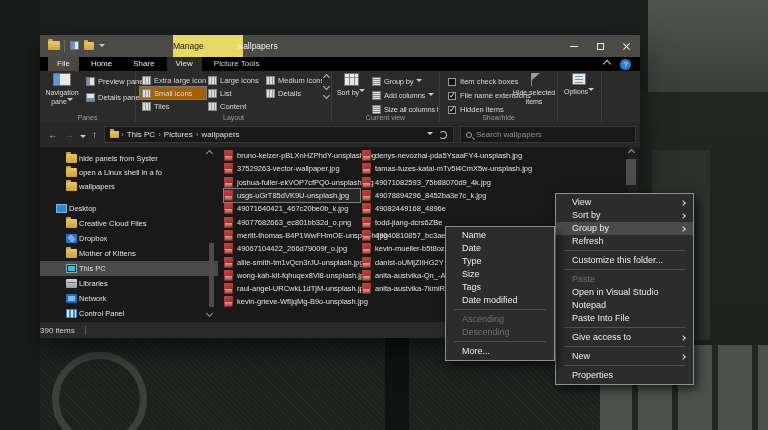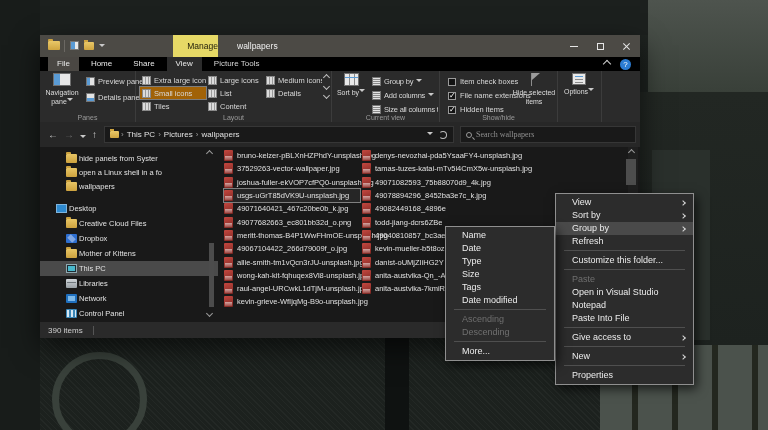--- a/index.html
+++ b/index.html
@@ -29,22 +29,22 @@
   #titlebar{position:absolute;left:0;top:0;right:0;height:22px;background:#4c4a45}
   .tfold{position:absolute;left:8px;top:6px;width:12px;height:9px;background:linear-gradient(180deg,#e9c868,#cfa540);border-radius:1px}
   .tfold::before{content:"";position:absolute;top:-2px;left:0;width:5px;height:2px;background:#cfa540;border-radius:1px 1px 0 0}
   .qdiv{position:absolute;left:24px;top:5px;width:1px;height:12px;background:#6b6863}
   .qprops{position:absolute;left:30px;top:6px;width:9px;height:9px;background:#e8e8e8;border:1px solid #777}
   .qprops::before{content:"";position:absolute;left:0;top:0;width:4px;height:7px;background:#5a9bd5}
   .qfold{position:absolute;left:44px;top:7px;width:10px;height:8px;background:linear-gradient(180deg,#e9c868,#cfa540);border-radius:1px}
   .qfold::before{content:"";position:absolute;top:-2px;left:0;width:4px;height:2px;background:#cfa540}
   .qcaret{position:absolute;left:59px;top:9px}
   .caret{display:inline-block;width:0;height:0;border:3px solid transparent;border-top-color:#c9c9c9}
-  #manage-tab{position:absolute;left:133px;top:0;width:45px;height:22px;background:#e6d966;color:#23210a;
-    font-size:8.5px;line-height:22px;text-align:right}
+  #manage-tab{position:absolute;left:133px;top:0;width:70px;height:22px;background:#e6d966;color:#23210a;
+    font-size:8.5px;line-height:22px;text-align:left}
   #win-title{position:absolute;left:197px;top:0;height:22px;line-height:22px;font-size:8.5px;color:#f0f0f0}
   .wbtn{position:absolute;top:0;width:28px;height:22px;display:flex;align-items:center;justify-content:center}
   #btn-min{right:52px}#btn-max{right:26px}#btn-close{right:0}
   .g-min{width:8px;height:1px;background:#e6e6e6}
   .g-max{width:7px;height:7px;border:1px solid #e6e6e6}
   .g-close{position:relative;width:9px;height:9px}
   .g-close::before,.g-close::after{content:"";position:absolute;left:4px;top:0;width:1px;height:9px;background:#e6e6e6}
   .g-close::before{transform:rotate(45deg)}.g-close::after{transform:rotate(-45deg)}
 
   
@@ -105,21 +105,21 @@
   .crumbfold{width:9px;height:7px;background:linear-gradient(180deg,#e9c868,#cfa540);border-radius:1px;margin:0 2px 0 5px;position:relative;flex:none}
   .crumbfold::before{content:"";position:absolute;top:-2px;left:0;width:4px;height:2px;background:#cfa540}
   #crumbs{display:flex;align-items:center;font-size:8px;color:#e0e0e0;flex:1 1 auto;overflow:hidden}
   .crumb{padding:0 3px;cursor:default}
   .crumbsep{color:#9a9a9a;font-size:8px}
   #addr-caret{margin-right:6px}
   #addr-refresh{width:8px;height:8px;border:1px solid #bdbdbd;border-radius:50%;border-left-color:transparent;margin-right:6px;flex:none}
   #search-box{position:absolute;left:420px;top:4px;width:176px;height:17px;background:#191919;border:1px solid #363636;display:flex;align-items:center;gap:4px;padding:0 5px}
   .lens{width:6px;height:6px;border:1px solid #9a9a9a;border-radius:50%;position:relative;flex:none}
   .lens::after{content:"";position:absolute;left:5px;top:5px;width:3px;height:1px;background:#9a9a9a;transform:rotate(45deg)}
-  #search-input{flex:1;background:transparent;border:none;outline:none;color:#ddd;font-size:8px;font-family:Liberation Serif, serif}
+  #search-input{flex:1;background:transparent;border:none;outline:none;color:#ddd;font-size:8px;font-family:Liberation Sans, sans-serif}
   #search-input::placeholder{color:#8f8f8f}
 
   
   #content{position:absolute;left:0;top:112px;right:0;bottom:16px;background:#191919;overflow:hidden}
   #sidebar{position:absolute;left:0;top:0;width:178px;bottom:0}
   .srow{height:14px;display:flex;align-items:center;gap:2px;font-size:7.5px;color:#e0e0e0;white-space:nowrap;overflow:hidden;cursor:default}
   .srow.ind1{padding-left:16px;height:15px}
   .srow.ind2{padding-left:26px}
   .srow.sect{margin-top:8px}
   .srow.ind2:not(:nth-child(-n+3)){height:15px}
@@ -152,21 +152,21 @@
   .frow.sel{outline:1px solid #7f7f7f;background:#262626}
   .fico{width:9px;height:11px;background:linear-gradient(160deg,#c4473f,#7c2722);border-radius:1px;position:relative;flex:none}
   .fico::after{content:"";position:absolute;left:1px;right:1px;bottom:1px;height:4px;
     background:linear-gradient(180deg,rgba(255,255,255,.55),rgba(255,255,255,.15))}
   #list-scrollbar{position:absolute;right:2px;top:0;width:10px;bottom:0;background:#1f1f1f}
   #list-scroll-up{position:absolute;right:4px;top:3px;width:5px;height:5px;border-left:1px solid #9a9a9a;border-top:1px solid #9a9a9a;transform:rotate(45deg)}
   #list-thumb{position:absolute;right:2px;top:12px;width:10px;height:26px;background:#4d4d4d}
 
   
   #statusbar{position:absolute;left:0;bottom:0;right:0;height:16px;background:#2a2a2a;display:flex;align-items:center}
-  #status-count{font-size:8px;color:#cfcfcf;margin-left:8px}
+  #status-count{font-size:8px;color:#cfcfcf;margin-left:0}
   #status-sep{width:1px;height:9px;background:#555;margin-left:10px}
 
   
   .menu{position:absolute;background:#2c2c2c;border:1px solid #8f8f8f;box-shadow:3px 4px 10px rgba(0,0,0,.65);padding:2px 0}
   #mainmenu{left:555px;top:193px;width:139px;z-index:50}
   #groupmenu{left:445px;top:226px;width:110px;z-index:55}
   .mi{position:relative;height:13px;line-height:13px;font-size:9px;color:#ececec;padding:0 18px 0 16px;white-space:nowrap;cursor:default}
   .mi.hl{background:#4a4a4a}
   .mi.dis{color:#6f6f6f}
   .subarrow{position:absolute;right:8px;top:4.5px;width:4px;height:4px;border-right:1px solid #d8d8d8;border-top:1px solid #d8d8d8;transform:rotate(45deg)}

